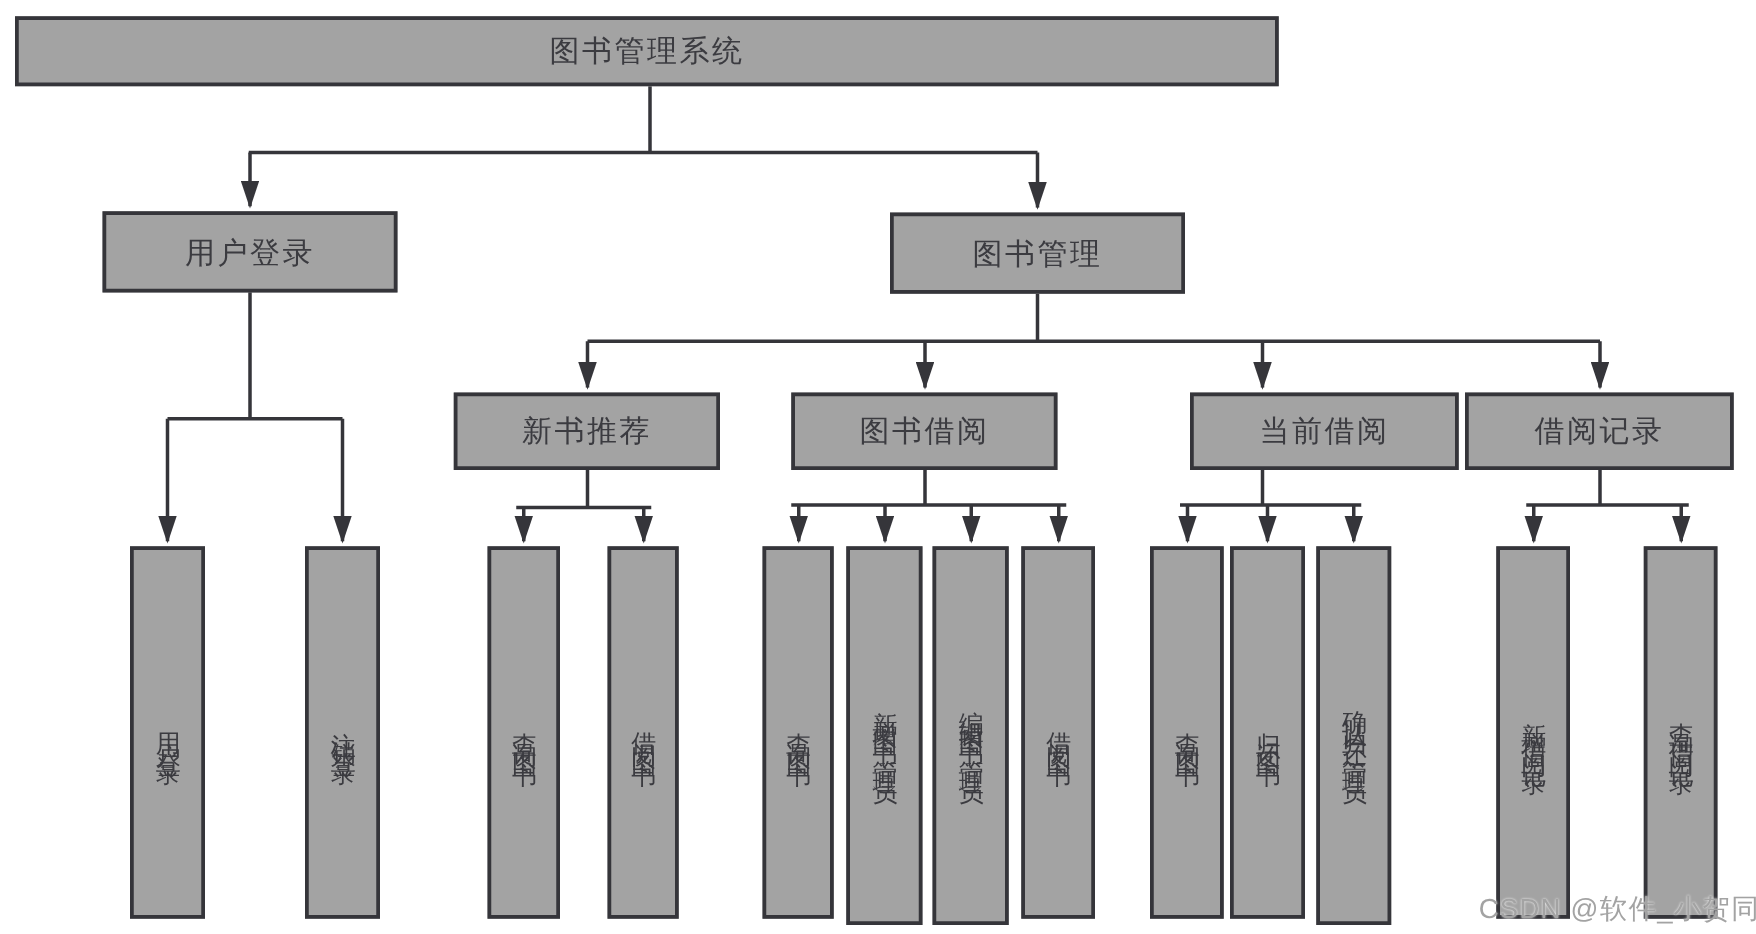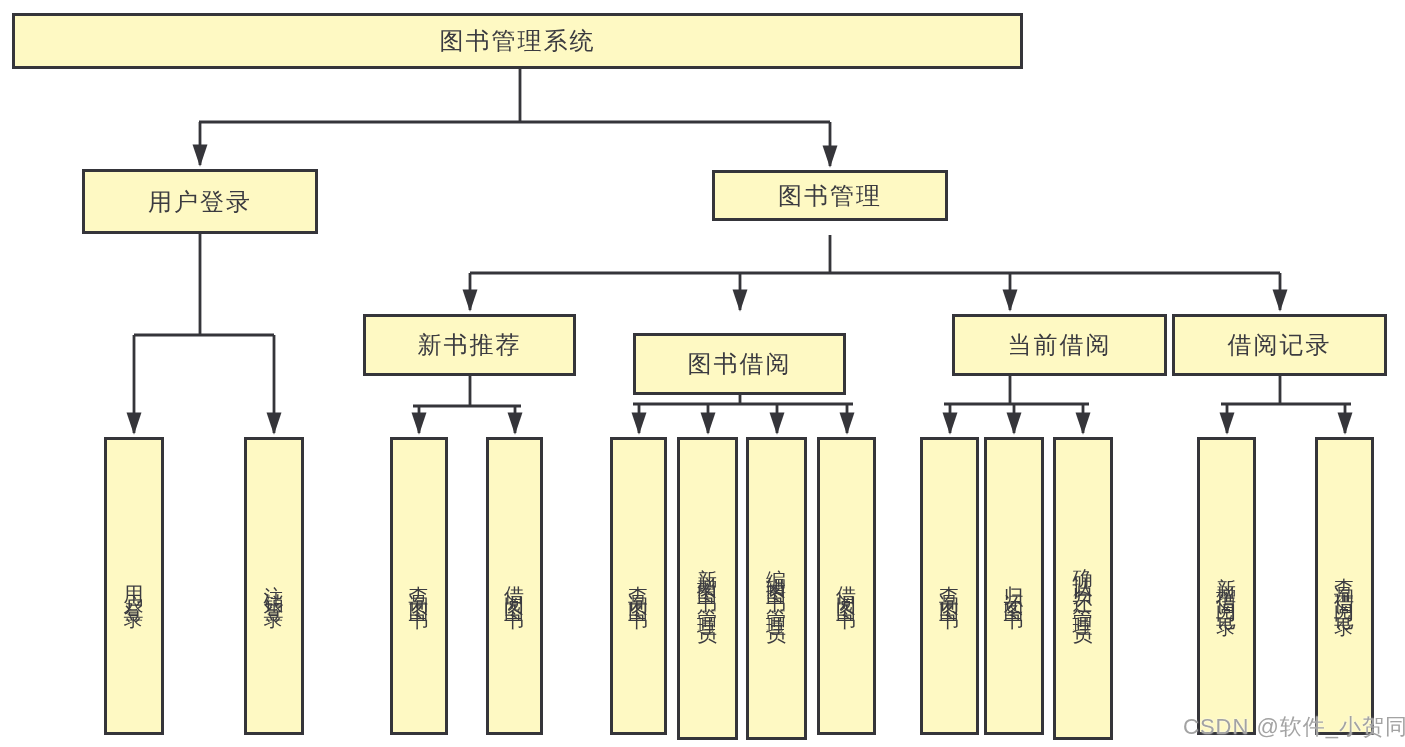--- a/index.html
+++ b/index.html
@@ -3,21 +3,21 @@
 <meta charset="utf-8">
 <style>
   html,body{margin:0;padding:0;background:#ffffff;}
   .canvas{
     position:relative;width:1405px;height:747px;background:#ffffff;
     overflow:hidden;font-family:"Liberation Sans",sans-serif;
   }
   .wires{position:absolute;left:0;top:0;}
   .wire{fill:none;stroke:#35353a;stroke-width:2.8;}
   .box{
-    position:absolute;box-sizing:border-box;border:3px solid #35353a;background:#fef9c3;
+    position:absolute;box-sizing:border-box;border:3px solid #35353a;background:#a3a3a3;
     display:flex;align-items:center;justify-content:center;
     color:#3b3b40;text-align:center;
   }
   .hbox{font-size:24px;letter-spacing:2px;white-space:nowrap;}
   .vbox{
     writing-mode:vertical-rl;text-orientation:mixed;
     font-size:20px;letter-spacing:8px;line-height:1;
   }
   .watermark{
     position:absolute;left:1183px;top:712px;z-index:5;
@@ -63,24 +63,24 @@
     <path class="wire" marker-end="url(#arw)" d="M950 404 V433"></path>
     <path class="wire" marker-end="url(#arw)" d="M1014 404 V433"></path>
     <path class="wire" marker-end="url(#arw)" d="M1083 404 V433"></path>
     <path class="wire" marker-end="url(#arw)" d="M1227 404 V433"></path>
     <path class="wire" marker-end="url(#arw)" d="M1345 404 V433"></path>
   </svg>
 
   <div class="box hbox" style="left:12px;top:13px;width:1011px;height:56px">图书管理系统</div>
 
   <div class="box hbox" style="left:82px;top:169px;width:236px;height:65px">用户登录</div>
-  <div class="box hbox" style="left:712px;top:170px;width:236px;height:51px">图书管理</div>
+  <div class="box hbox" style="left:712px;top:170px;width:236px;height:65px">图书管理</div>
 
   <div class="box hbox" style="left:363px;top:314px;width:213px;height:62px">新书推荐</div>
-  <div class="box hbox" style="left:633px;top:333px;width:213px;height:62px">图书借阅</div>
+  <div class="box hbox" style="left:633px;top:314px;width:213px;height:62px">图书借阅</div>
   <div class="box hbox" style="left:952px;top:314px;width:215px;height:62px">当前借阅</div>
   <div class="box hbox" style="left:1172px;top:314px;width:215px;height:62px">借阅记录</div>
 
   <div class="box vbox" style="left:104px;top:437px;width:60px;height:298px">用户登录</div>
   <div class="box vbox" style="left:244px;top:437px;width:60px;height:298px">注销登录</div>
 
   <div class="box vbox" style="left:390px;top:437px;width:58px;height:298px">查询图书</div>
   <div class="box vbox" style="left:486px;top:437px;width:57px;height:298px">借阅图书</div>
 
   <div class="box vbox" style="left:610px;top:437px;width:57px;height:298px">查询图书</div>

